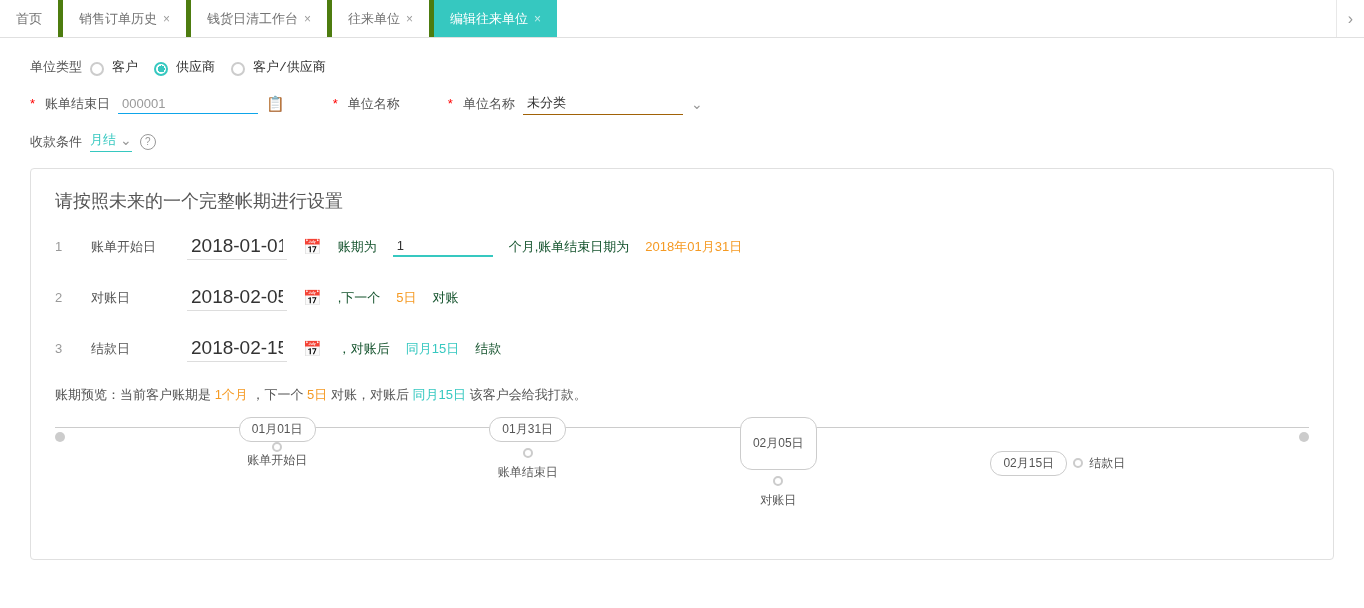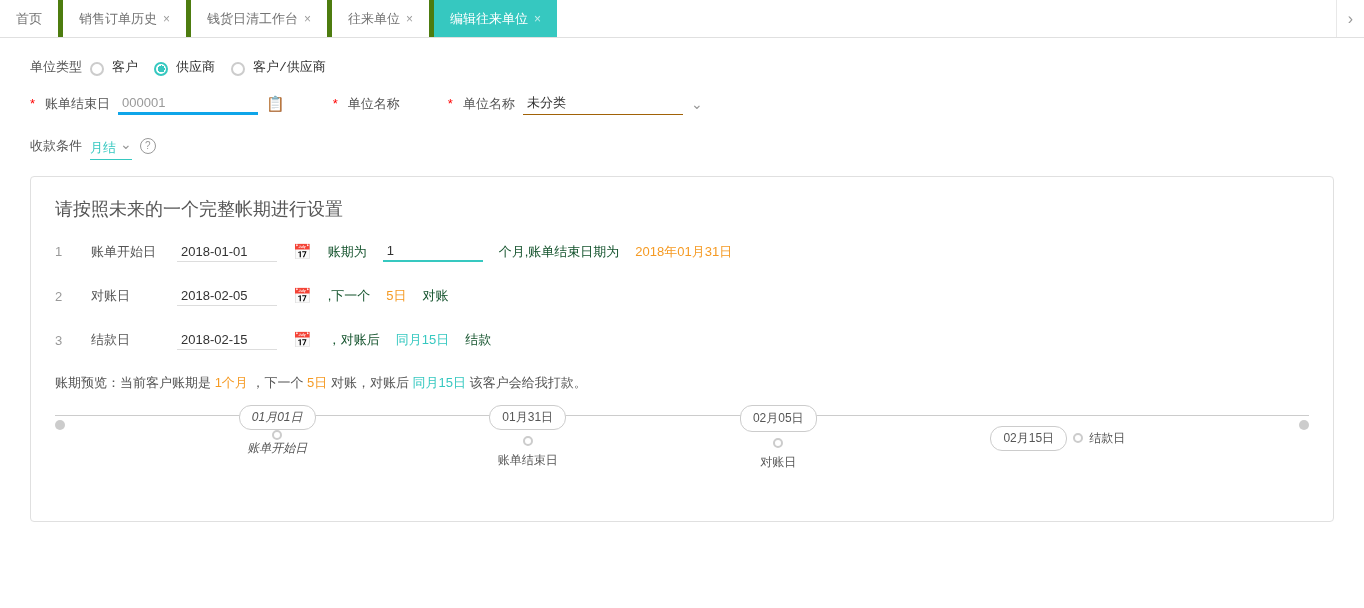--- a/index.html
+++ b/index.html
@@ -96,21 +96,21 @@
       border: 2px solid #ccc;
       display: inline-block;
     }
     .radio-circle.selected {
       border-color: #36c8c0;
       background: radial-gradient(circle, #36c8c0 50%, transparent 50%);
     }
 
     .form-input {
       border: none;
-      border-bottom: 3px solid #0ea5e9;
+      border-bottom: 1px solid #0ea5e9;
       padding: 2px 4px;
       font-size: 13px;
       color: #333;
       outline: none;
       background: transparent;
       min-width: 120px;
     }
 
     .unit-code-input {
       width: 140px;
@@ -135,21 +135,20 @@
       display: flex;
       align-items: center;
       gap: 4px;
       border-bottom: 1px solid #36c8c0;
       padding-bottom: 2px;
     }
     .payment-value {
       color: #36c8c0;
       font-weight: 500;
       font-size: 13px;
-      margin-top: 8px;
     }
     .help-icon {
       width: 16px;
       height: 16px;
       border-radius: 50%;
       border: 1px solid #999;
       color: #999;
       font-size: 10px;
       display: flex;
       align-items: center;
@@ -182,25 +181,26 @@
     }
     .row-label {
       color: #555;
       white-space: nowrap;
       min-width: 70px;
     }
     .date-input {
       border: none;
       border-bottom: 1px solid #ddd;
       padding: 2px 4px;
-      font-size: 13px;
+      font-size: 19px;
       color: #333;
       outline: none;
       background: transparent;
       width: 100px;
+      margin-left: 10px;
     }
     .cal-icon {
       color: #36c8c0;
       cursor: pointer;
       font-size: 15px;
     }
     .period-input {
       border: none;
       border-bottom: 2px solid #36c8c0;
       padding: 2px 4px;
@@ -344,34 +344,34 @@
     <div style="position:relative; padding: 10px 0 30px 0;">
 
       <div style="position:absolute; top:20px; left:0; right:0; height:1px; background:#ccc;"></div>
 
       <div style="display:flex; justify-content:space-between; position:relative;">
 
         <div style="display:flex; flex-direction:column; align-items:center;">
           <div style="width:10px;height:10px;border-radius:50%;background:#ccc;margin-top:15px;"></div>
         </div>
 
-        <div style="display:flex; flex-direction:column; align-items:center; font-style:italic;">
+        <div style="display:flex; flex-direction:column; align-items:center; ">
           <div style="background:#fff; border:1px solid #ccc; border-radius:12px; padding:3px 12px; font-size:12px; color:#555; white-space:nowrap;">01月01日</div>
           <div style="width:10px;height:10px;border-radius:50%;border:2px solid #ccc;background:#fff;z-index:1;"></div>
           <div style="font-size:12px; color:#555; white-space:nowrap;">账单开始日</div>
         </div>
 
         <div style="display:flex; flex-direction:column; align-items:center; gap:6px;">
           <div style="background:#fff; border:1px solid #ccc; border-radius:12px; padding:3px 12px; font-size:12px; color:#555; white-space:nowrap;">01月31日</div>
           <div style="width:10px;height:10px;border-radius:50%;border:2px solid #ccc;background:#fff;z-index:1;"></div>
           <div style="font-size:12px; color:#555; white-space:nowrap;">账单结束日</div>
         </div>
 
         <div style="display:flex; flex-direction:column; align-items:center; gap:6px;">
-          <div style="background:#fff; border:1px solid #ccc; border-radius:12px; padding:4px 12px; font-size:12px; color:#555; white-space:nowrap;">02月05日</div>
+          <div style="background:#fff; border:1px solid #ccc; border-radius:12px; padding:17px 12px; font-size:12px; color:#555; white-space:nowrap;">02月05日</div>
           <div style="width:10px;height:10px;border-radius:50%;border:2px solid #ccc;background:#fff;z-index:1;"></div>
           <div style="font-size:12px; color:#555; white-space:nowrap;">对账日</div>
         </div>
 
         <div style="display:flex; flex-direction:row; align-items:center; gap:6px;">
           <div style="background:#fff; border:1px solid #ccc; border-radius:12px; padding:3px 12px; font-size:12px; color:#555; white-space:nowrap;">02月15日</div>
           <div style="width:10px;height:10px;border-radius:50%;border:2px solid #ccc;background:#fff;z-index:1;"></div>
           <div style="font-size:12px; color:#555; white-space:nowrap;">结款日</div>
         </div>
 

